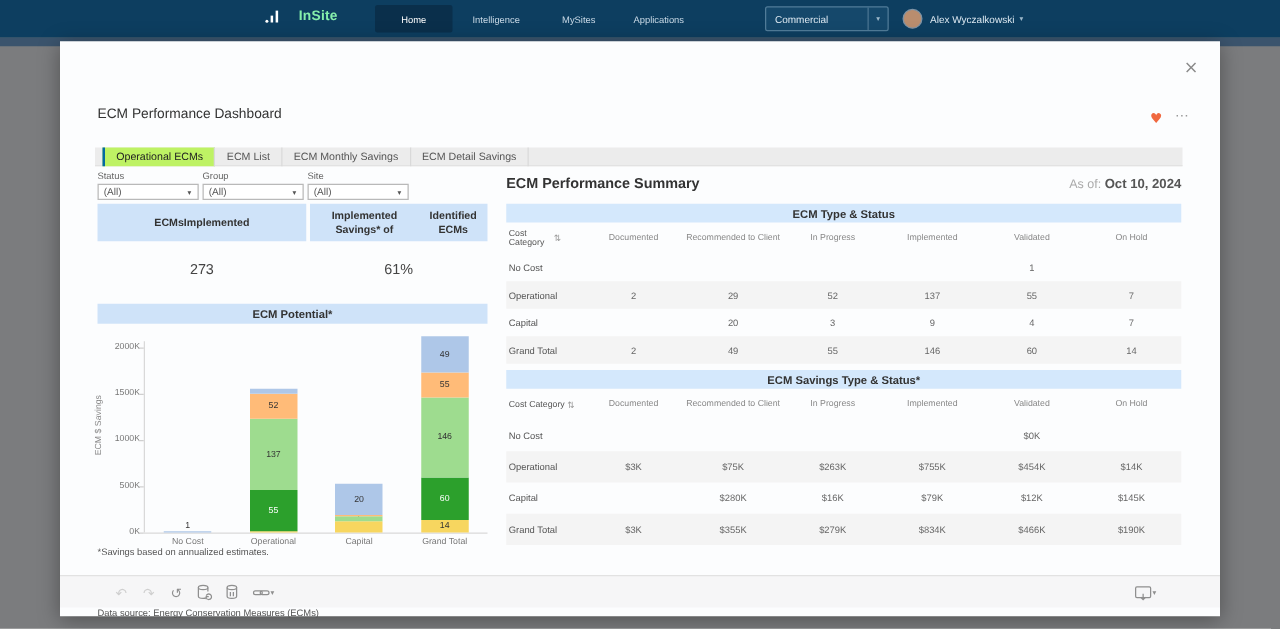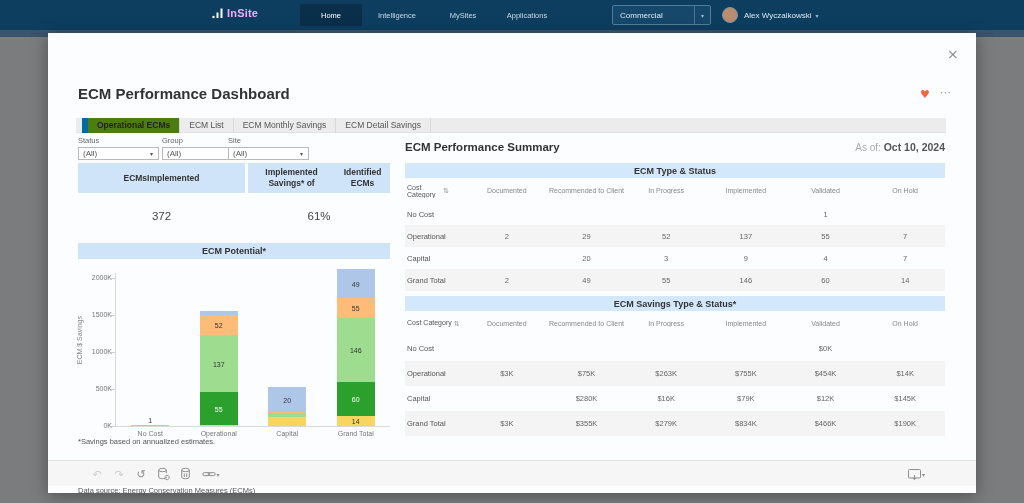--- a/index.html
+++ b/index.html
@@ -3,41 +3,41 @@
 <meta charset="utf-8">
 <style>
   * { box-sizing: border-box; }
   html,body { margin:0; padding:0; }
   body { width:1024px; height:503px; overflow:hidden; font-family:"Liberation Sans",sans-serif; }
   .screen { position:relative; width:1024px; height:503px; background:var(--dim-bg,#7b7c7e); overflow:hidden; }
 
   
   .nav { position:absolute; top:0; left:0; width:1024px; height:30px; background:var(--nav-bg,#0d3e60); z-index:3; }
   .sub-strip { position:absolute; top:30px; left:0; width:1024px; height:7px; background:var(--sub-strip,#3b546d); z-index:2; }
-  .logo { position:absolute; left:212px; top:6px; display:flex; align-items:flex-start; gap:2px; color:#f0abfc; }
+  .logo { position:absolute; left:212px; top:6px; display:flex; align-items:flex-start; gap:14px; color:#86efac; }
   .logo-text { font-size:11px; font-weight:bold; letter-spacing:.2px; line-height:14px; }
   .nav-item { position:absolute; top:0; height:30px; display:flex; align-items:center; justify-content:center; font-size:7.5px; color:#c9d9e6; cursor:pointer; }
   .nav-item.active { top:4px; height:22px; background:var(--nav-active,#0a2f4b); color:#fff; border-radius:2px; }
   .nav-dd { position:absolute; left:612px; top:5px; width:99px; height:20px; background:#15486b; border:1px solid #517c99; border-radius:2px; display:flex; align-items:center; font-size:8px; color:#dce8f1; }
   .nav-dd .val { flex:1; padding-left:7px; }
   .nav-dd .caret-box { width:16px; height:100%; border-left:1px solid #4a7492; display:flex; align-items:center; justify-content:center; color:#9db8ca; font-size:6px; }
   .avatar { position:absolute; left:722px; top:7px; width:16px; height:16px; border-radius:50%; background:#b98d6e; border:1px solid #7e93a5; }
   .user-name { position:absolute; left:744px; top:0; height:30px; display:flex; align-items:center; gap:4px; font-size:8px; color:#dce8f1; }
   .user-name .caret { font-size:6px; color:#9db8ca; }
 
   
   .modal { position:absolute; left:48px; top:33px; width:928px; height:460px; background:#fcfdfe; box-shadow:0 3px 16px rgba(0,0,0,.35); z-index:4; }
   .close-btn { position:absolute; left:899px; top:13px; font-size:14px; color:#8a8a8a; cursor:pointer; font-family:"DejaVu Sans",sans-serif; }
-  .dash-title { position:absolute; left:30px; top:52px; font-size:15px; font-weight:bold; color:#333;text-align:center; }
+  .dash-title { position:absolute; left:30px; top:52px; font-size:11px; font-weight:normal; color:#333;text-align:center; }
   .heart { position:absolute; left:872px; top:55px; font-size:11px; color:var(--heart,#f0683f); font-family:"DejaVu Sans",sans-serif; cursor:pointer; }
   .more-dots { position:absolute; left:892px; top:53px; font-size:11px; color:#999; letter-spacing:1px; cursor:pointer; font-family:"DejaVu Sans",sans-serif; }
 
   .tab-strip { position:absolute; left:28px; top:85px; width:870px; height:15px; background:#ececec; display:flex; padding-left:6px; border-bottom:1px solid #e2e2e2; }
   .tab { height:15px; line-height:15px; padding:0 9px; font-size:8.5px; color:#555; border-right:1px solid #d9d9d9; cursor:pointer; white-space:nowrap; }
-  .tab.active { background:#4d7c0f; color:#222; font-weight:bold; border-left:6px solid #0369a1; }
+  .tab.active { background:#bef264; color:#222; font-weight:normal; border-left:2px solid #0369a1; }
 
   
   .filter { position:absolute; top:103px; width:81px; }
   .filter .flabel { font-size:7.5px; color:#666; }
   .filter .fbox { margin-top:2px; height:13px; border:1px solid #b9b9b9; background:#fff; display:flex; align-items:center; }
   .filter .fval { flex:1; font-size:8px; color:#555; padding-left:4px; }
   .filter .fcaret { width:13px; height:100%; display:flex; align-items:center; justify-content:center; font-size:6px; color:#555; }
 
   
   .kpi { position:absolute; top:130px; height:75px; }
@@ -140,34 +140,34 @@
         <span class="fcaret">▾</span>
       </div>
     </div>
     <div class="filter" style="left:114px;">
       <div class="flabel">Group</div>
       <div class="fbox">
         <span class="fval">(All)</span>
         <span class="fcaret">▾</span>
       </div>
     </div>
-    <div class="filter" style="left:180px;">
+    <div class="filter" style="left:198px;">
       <div class="flabel">Site</div>
       <div class="fbox">
         <span class="fval">(All)</span>
         <span class="fcaret">▾</span>
       </div>
     </div>
 
     <div class="kpi" style="left:30px;width:167px;">
       <div class="kpi-head">
         <span>ECMs</span>
         <span>Implemented</span>
       </div>
-      <div class="kpi-val">372</div>
+      <div class="kpi-val">273</div>
     </div>
     <div class="kpi" style="left:200px;width:142px;">
       <div class="kpi-head">
         <span>Implemented Savings* of</span>
         <span>Identified ECMs</span>
       </div>
       <div class="kpi-val">61%</div>
     </div>
 
     <div class="chart-band">ECM Potential*</div>

